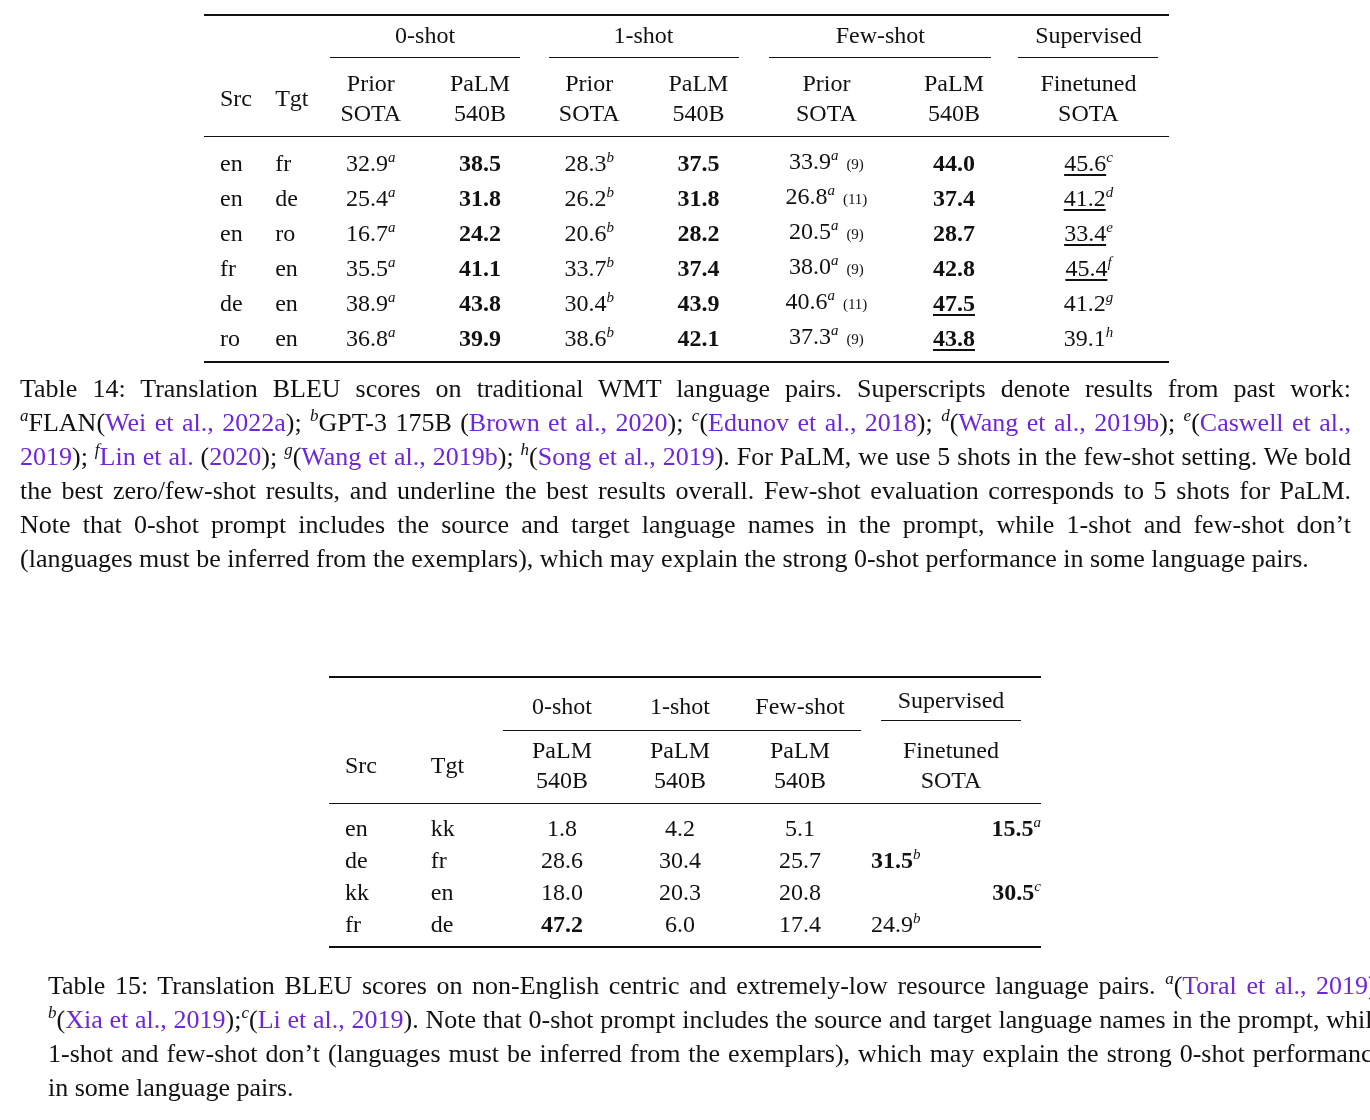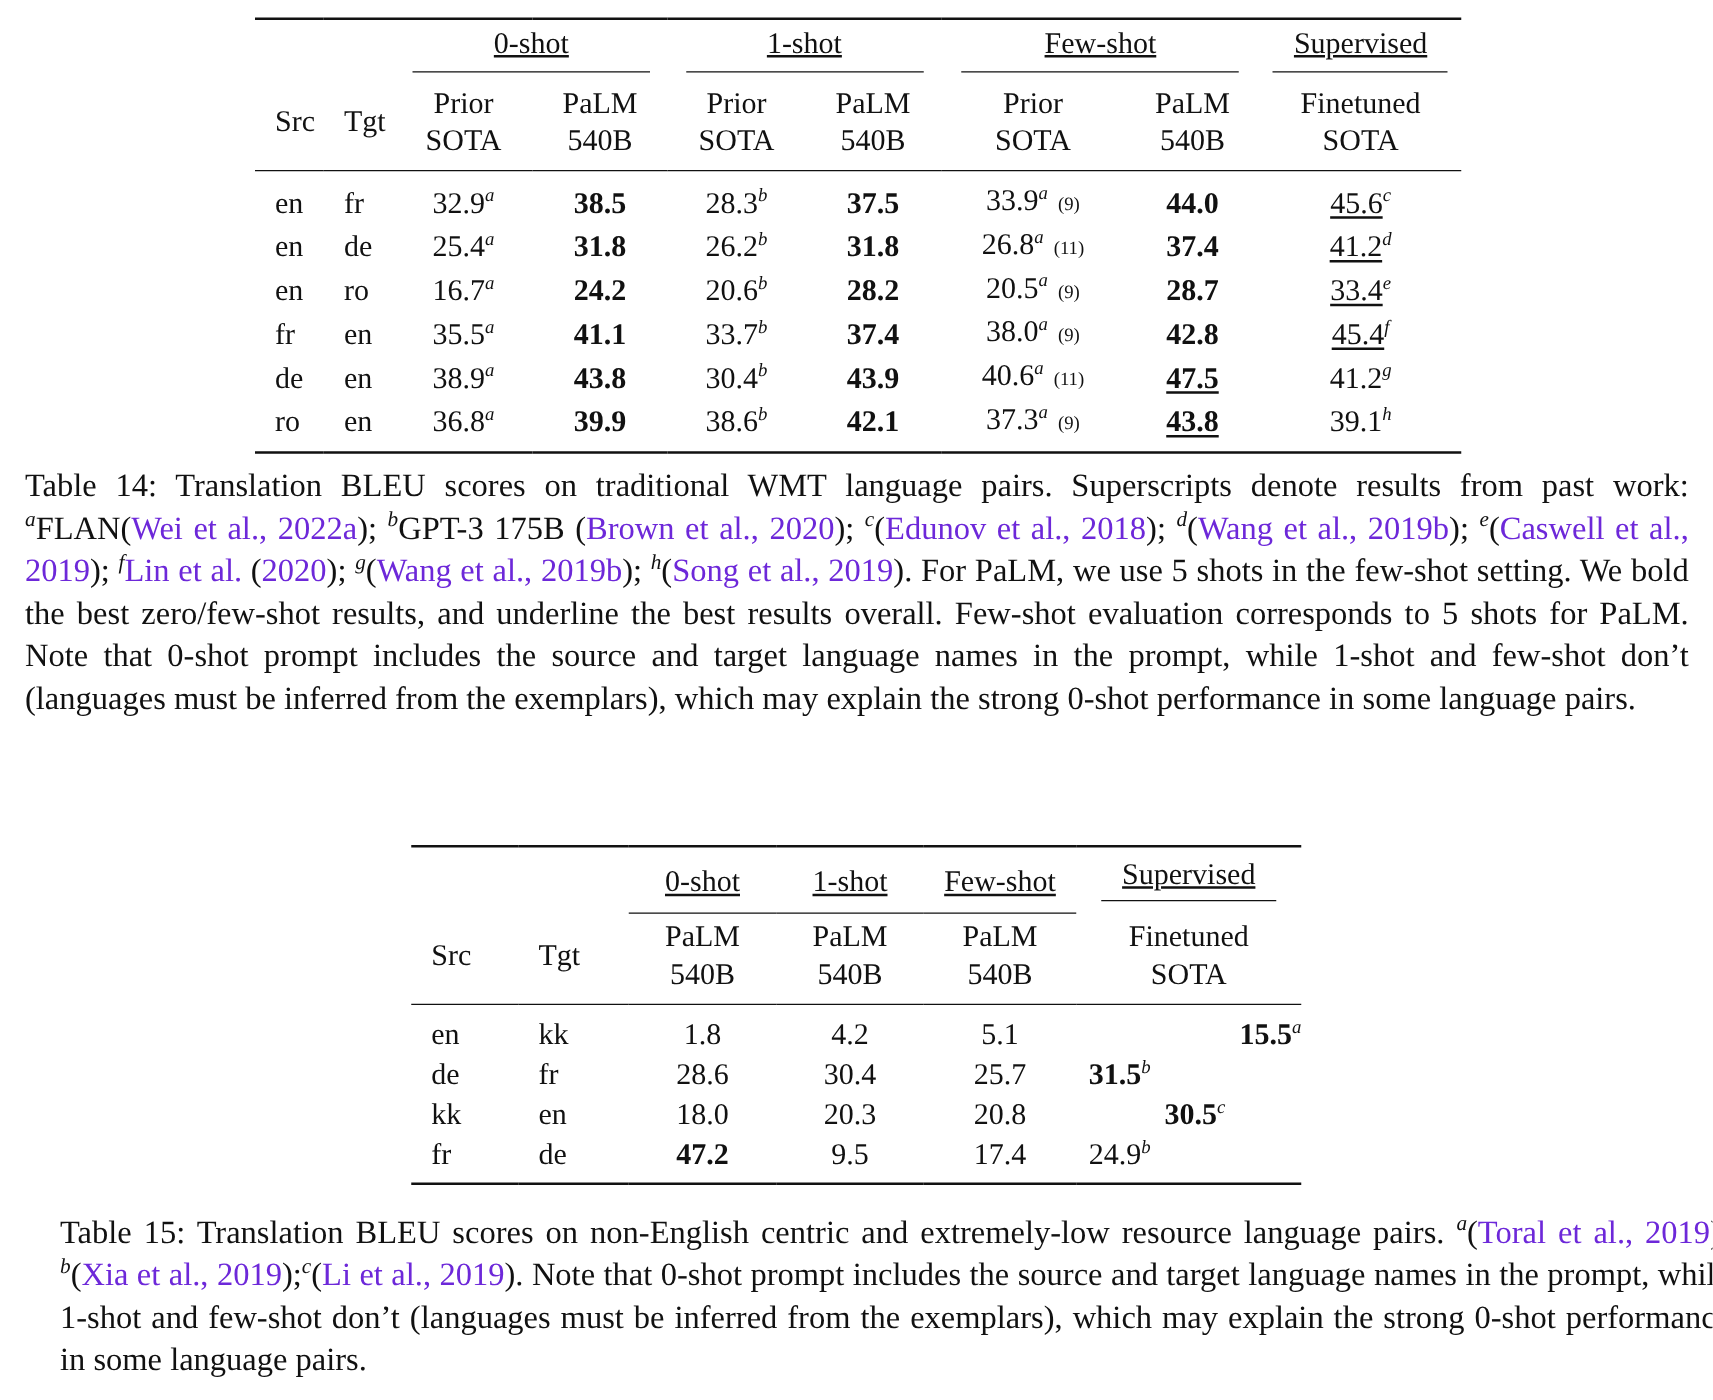--- a/index.html
+++ b/index.html
@@ -5,21 +5,21 @@
   html, body { margin:0; padding:0; background:#ffffff; }
   body { width:1370px; height:1120px; position:relative; font-family:"DejaVu Serif", "Liberation Serif", serif; color:#111; overflow:hidden; }
   table { border-collapse:collapse; font-family:"Liberation Serif", serif; font-size:24px; color:#111; }
   .t14 { position:absolute; left:204px; top:14px; width:965px; }
   .t15 { position:absolute; left:329px; top:676px; width:712px; }
   .toprule { border-top:2.5px solid #111; }
   .botrule { border-bottom:2.5px solid #111; }
   .midrule { border-bottom:1.5px solid #111; }
   td, th { font-weight:normal; padding:0; text-align:center; white-space:nowrap; }
   .grp { height:48px; vertical-align:middle; }
-  .grp span { display:inline-block; border-bottom:1.5px solid #111; padding-bottom:8px;text-decoration:underline; }
+  .grp span { display:inline-block; border-bottom:1.5px solid #111; padding-bottom:8px; }
   .sub { line-height:30px; padding:4px 0 8px; }
   .left { text-align:left; padding-left:16px; }
   .row td { height:32px; line-height:32px; }
   .firstrow td { padding-top:8px; }
   .lastrow td { padding-bottom:6px; }
   b { font-weight:bold; }
   u { text-decoration:underline; text-underline-offset:3px; text-decoration-thickness:1.5px; }
   sup { font-style:italic; font-size:15px; vertical-align:9px; line-height:0; }
   .shots { font-size:15px; margin-left:8px; }
   .cap { position:absolute; font-family:"Liberation Serif", serif; font-size:26px; line-height:34px; text-align:justify; color:#111; }
@@ -158,26 +158,26 @@
       <td>30.4</td>
       <td>25.7</td>
       <td style="text-align:left;padding-left:10px"><b>31.5</b><sup>b</sup></td>
     </tr>
     <tr class="row">
       <td class="left">kk</td>
       <td class="left">en</td>
       <td>18.0</td>
       <td>20.3</td>
       <td>20.8</td>
-      <td style="text-align:center;padding-left:10px"><b>30.5</b><sup>c</sup></td>
+      <td style="text-align:right;padding-left:10px"><b>30.5</b><sup>c</sup></td>
     </tr>
     <tr class="row lastrow">
       <td class="left">fr</td>
       <td class="left">de</td>
       <td><b>47.2</b></td>
-      <td>9.5</td>
+      <td>6.0</td>
       <td>17.4</td>
       <td style="text-align:left;padding-left:10px"><span>24.9</span><sup>b</sup></td>
     </tr>
   </tbody>
 </table>
 
 <div class="cap cap15"><span>Table 15: Translation BLEU scores on non-English centric and extremely-low resource language pairs. </span><sup>a</sup><span>(</span><a class="lnk">Toral et al., 2019</a><span>); </span><sup>b</sup><span>(</span><a class="lnk">Xia et al., 2019</a><span>);</span><sup>c</sup><span>(</span><a class="lnk">Li et al., 2019</a><span>). Note that 0-shot prompt includes the source and target language names in the prompt, while 1-shot and few-shot don’t (languages must be inferred from the exemplars), which may explain the strong 0-shot performance in some language pairs.</span></div>
 
 </body></html>

